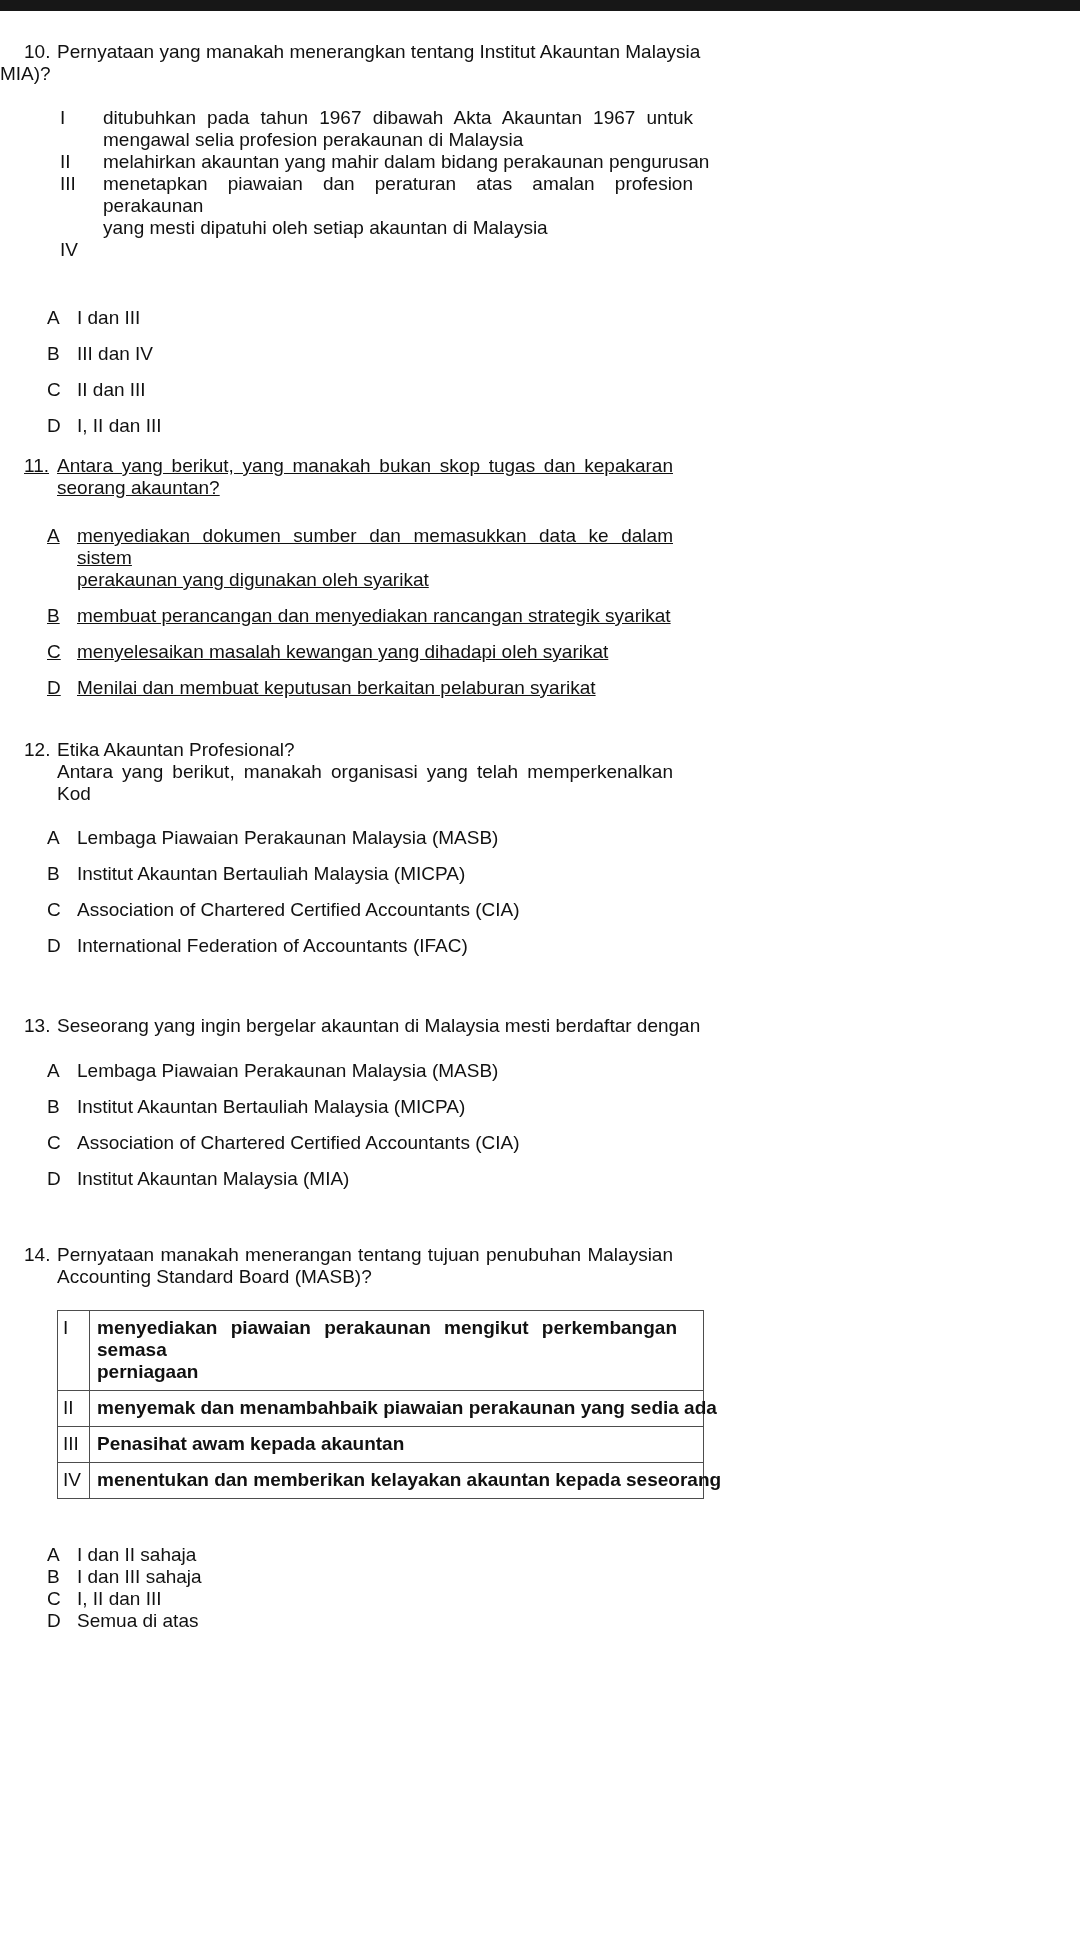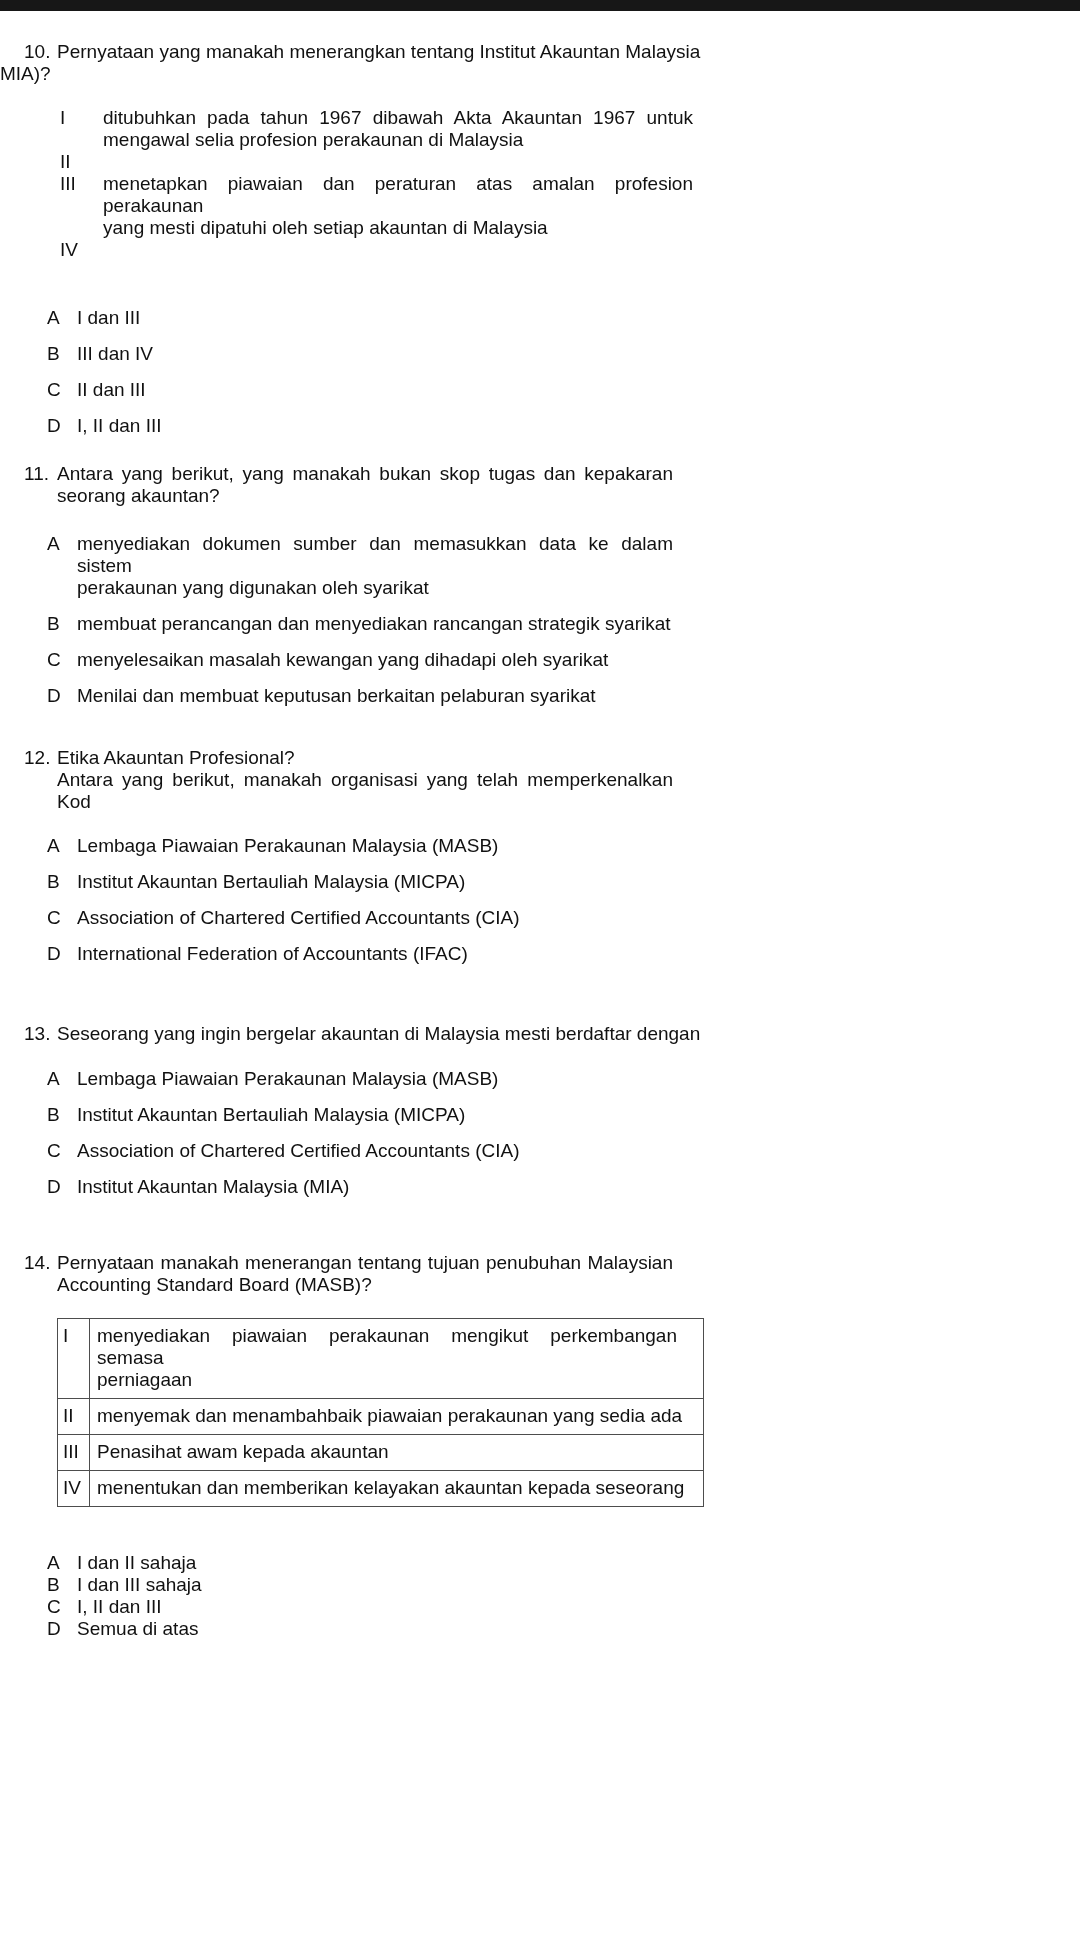--- a/index.html
+++ b/index.html
@@ -18,21 +18,21 @@
   .top-bar {
     width: 100%;
     height: 11px;
     background: #171717;
   }
   .content {
     padding-top: 30px;
   }
   .question { margin-left: 24px; }
   .q0 { margin-top: 0; }
-  .q1 { margin-top: 26px; }
+  .q1 { margin-top: 18px; text-decoration: underline; }
   .q2 { margin-top: 40px; }
   .q3 { margin-top: 58px; }
   .q4 { margin-top: 54px; }
 
   .q-head { display: flex; }
   .q-num { flex: 0 0 33px; }
   .q-lines { width: 616px; }
 
   .line { display: block; }
   .line:not(.jline) { white-space: nowrap; }
@@ -61,21 +61,21 @@
     margin: 22px 0 0 33px;
     width: 647px;
     table-layout: fixed;
   }
   .stmt-table td {
     border: 1px solid #4d4d4d;
     vertical-align: top;
     padding: 6px 8px 7px 6px;
   }
   .stmt-table .cell-num { width: 18px; padding-left: 5px; }
-  .stmt-table .cell-text { padding-left: 7px; padding-right: 26px; }
+  .stmt-table .cell-text { padding-left: 7px; padding-right: 26px; font-weight: bold; }
   .stmt-table .cell-text .line:not(.jline) { white-space: nowrap; }
 </style>
 </head>
 <body>
 
 <main>
   <div class="top-bar"></div>
   <div class="content" id="questions-root">
       <section class="question q0">
         <div class="q-head">
@@ -88,20 +88,23 @@
         <div class="stmts">
           <div class="stmt-row">
             <span class="stmt-num">I</span>
             <div class="stmt-lines">
               <span class="line jline">ditubuhkan pada tahun 1967 dibawah Akta Akauntan 1967 untuk</span>
               <span class="line">mengawal selia profesion perakaunan di Malaysia</span>
             </div>
           </div>
           <div class="stmt-row">
             <span class="stmt-num">II</span>
+            <div class="stmt-lines">
+              <span class="line">melahirkan akauntan yang mahir dalam bidang perakaunan pengurusan</span>
+            </div>
           </div>
           <div class="stmt-row">
             <span class="stmt-num">III</span>
             <div class="stmt-lines">
               <span class="line jline">menetapkan piawaian dan peraturan atas amalan profesion perakaunan</span>
               <span class="line">yang mesti dipatuhi oleh setiap akauntan di Malaysia</span>
             </div>
           </div>
           <div class="stmt-row">
             <span class="stmt-num">IV</span>

